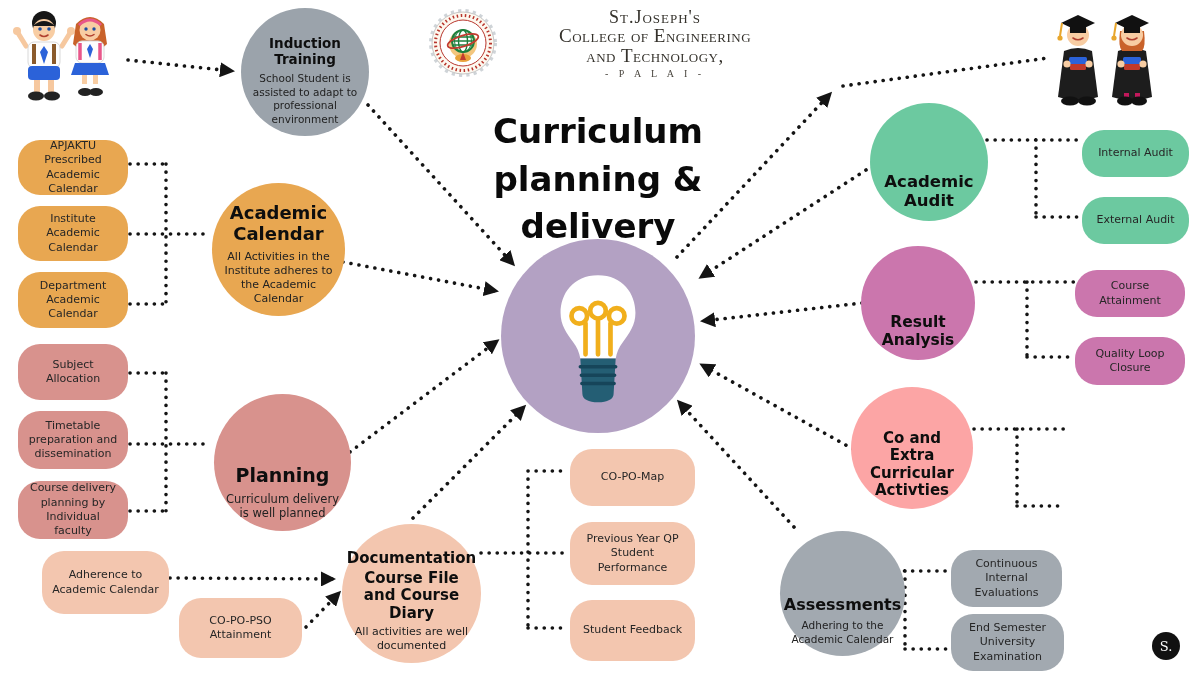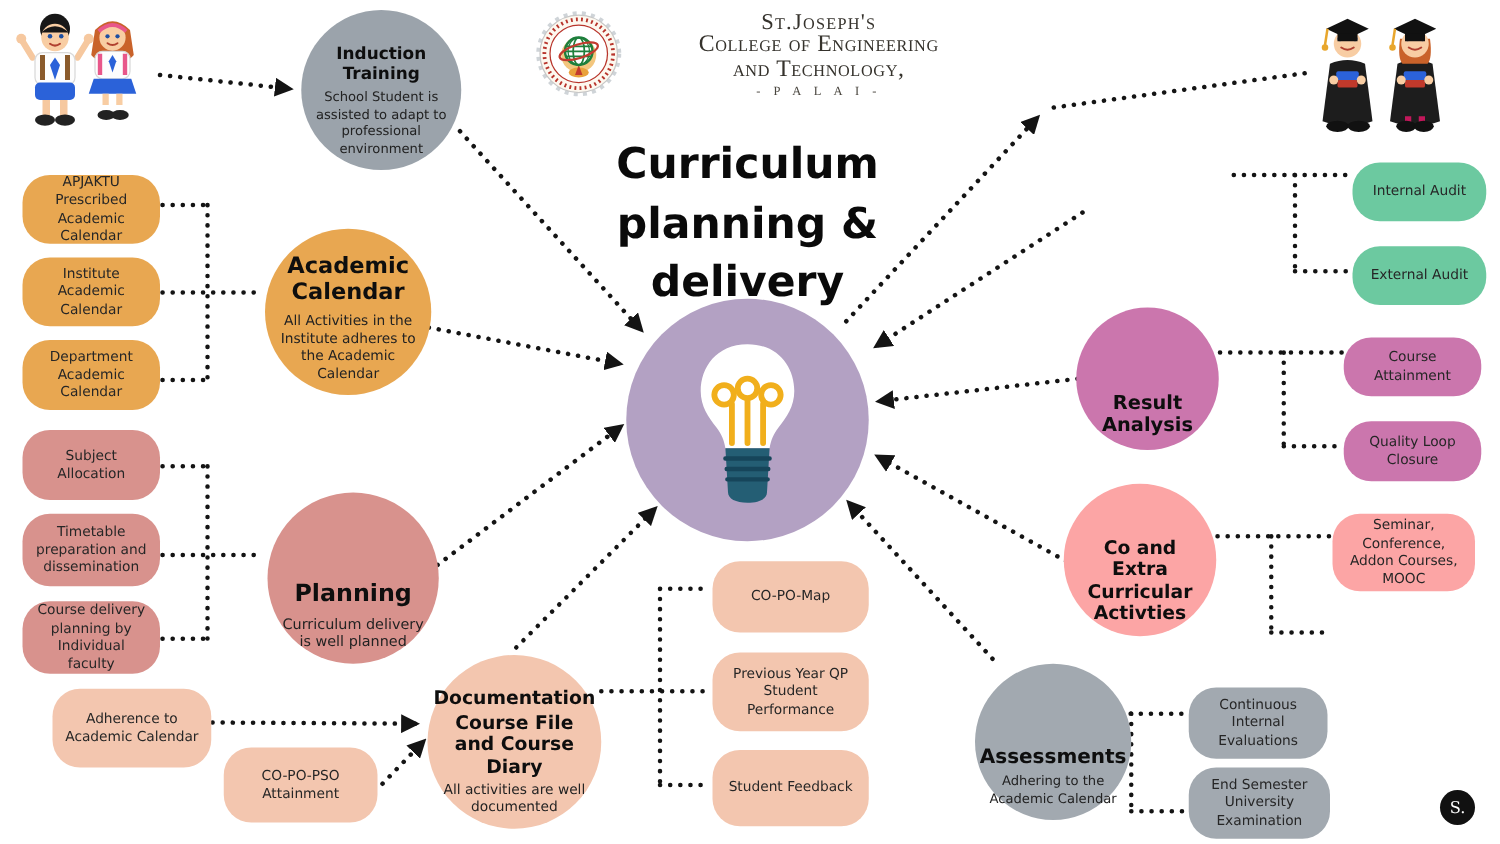--- a/index.html
+++ b/index.html
@@ -202,33 +202,35 @@
     <div class="t" style="font-size:15px;">Documentation</div>
     <div class="t" style="font-size:15px;margin-top:3px;">Course File and Course Diary</div>
     <div class="d" style="font-size:11px;margin-top:3px;">All activities are well documented</div>
   </div>
   <div class="box c-peach" style="left:42px;top:551px;width:127px;height:63px;">Adherence to Academic Calendar</div>
   <div class="box c-peach" style="left:179px;top:598px;width:123px;height:60px;">CO-PO-PSO Attainment</div>
   <div class="box c-peach" style="left:570px;top:449px;width:125px;height:57px;">CO-PO-Map</div>
   <div class="box c-peach" style="left:570px;top:522px;width:125px;height:63px;">Previous Year QP Student Performance</div>
   <div class="box c-peach" style="left:570px;top:600px;width:125px;height:61px;">Student Feedback</div>
 
+  <div class="circle c-green" style="left:870px;top:103px;width:118px;height:118px;">
+    <div class="t" style="font-size:16.5px;">Academic Audit</div>
+  </div>
   <div class="box c-green" style="left:1082px;top:130px;width:107px;height:47px;">Internal Audit</div>
   <div class="box c-green" style="left:1082px;top:197px;width:107px;height:47px;">External Audit</div>
 
   <div class="circle c-magenta" style="left:861px;top:246px;width:114px;height:114px;">
     <div class="t" style="font-size:15.5px;">Result Analysis</div>
   </div>
   <div class="box c-magenta" style="left:1075px;top:270px;width:110px;height:47px;">Course Attainment</div>
   <div class="box c-magenta" style="left:1075px;top:337px;width:110px;height:48px;">Quality Loop Closure</div>
 
   <div class="circle c-blue" style="left:851px;top:387px;width:122px;height:122px;">
     <div class="t" style="font-size:15px;">Co and Extra Curricular Activties</div>
   </div>
-  <div class="box c-blue" style="left:1066px;top:411px;width:114px;height:62px;">Seminar, Conference, Addon Courses, MOOC</div>
 
   <div class="circle c-gray2" style="left:780px;top:531px;width:125px;height:125px;">
     <div class="t" style="font-size:16px;">Assessments</div>
     <div class="d" style="font-size:10.5px;">Adhering to the Academic Calendar</div>
   </div>
   <div class="box c-gray2" style="left:951px;top:550px;width:111px;height:57px;">Continuous Internal Evaluations</div>
   <div class="box c-gray2" style="left:951px;top:614px;width:113px;height:57px;">End Semester University Examination</div>
 
   <div id="signature">S.</div>
 

